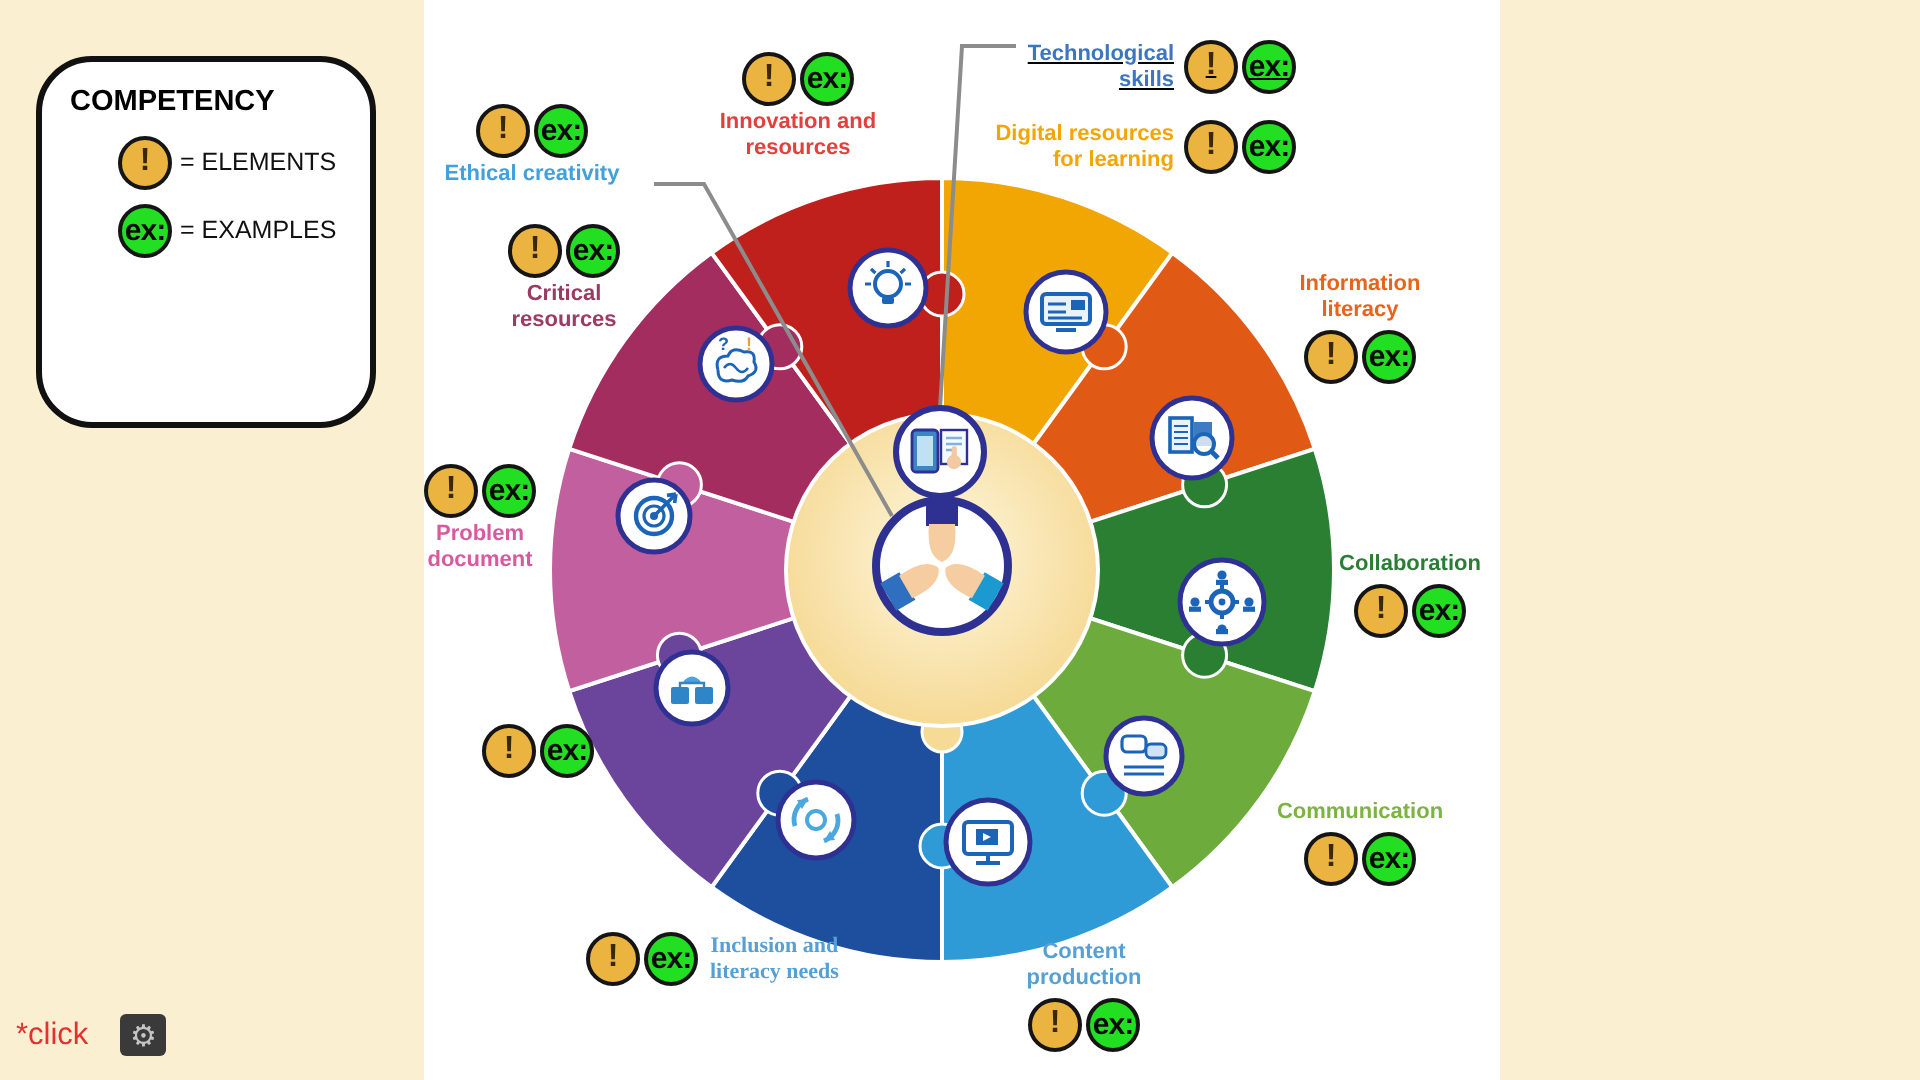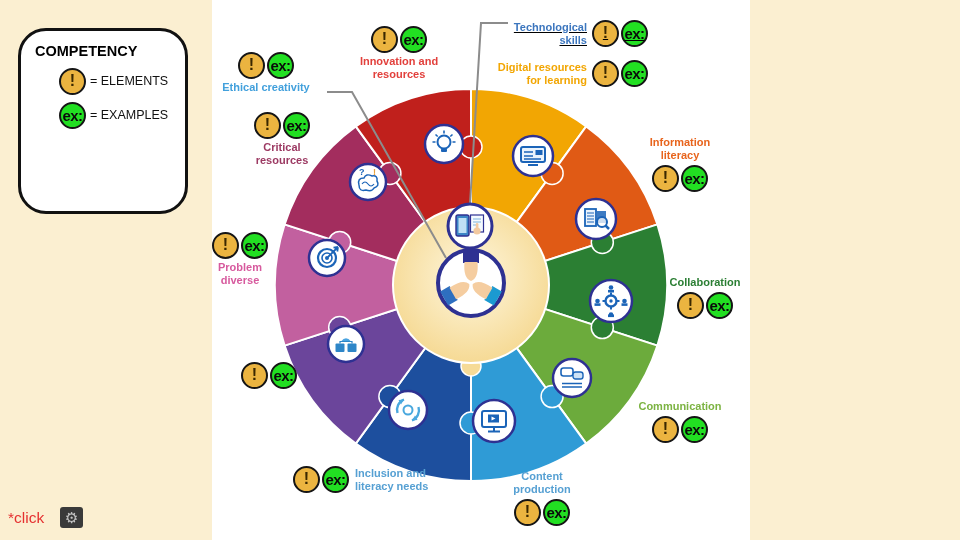--- a/index.html
+++ b/index.html
@@ -22,21 +22,21 @@
   .mk-el{background:#EBB440;color:#3A2800;font-size:16px;}
   .mk-ex{background:#22DF22;color:#0A0A0A;font-size:15px;letter-spacing:-0.5px;}
   .mk-row{display:flex;gap:2px;align-items:center;justify-content:center;}
 
   
   .dim-label{position:absolute;font-weight:bold;font-size:11px;line-height:1.18;}
   .lb-text span{display:block;}
   .v-row{display:flex;align-items:center;justify-content:flex-end;gap:5px;}
   .v-row .lb-text{text-align:right;}
   .v-row-rev{display:flex;align-items:center;gap:6px;}
-  .v-row-rev .lb-text{text-align:left;}
+  .v-row-rev .lb-text{text-align:center;font-family:Liberation Serif, serif;}
   .v-col-before{display:flex;flex-direction:column;align-items:center;gap:2px;}
   .v-col-before .lb-text{text-align:center;}
   .v-col-after{display:flex;flex-direction:column;align-items:center;gap:3px;}
   .v-col-after .lb-text{text-align:center;}
 
   .lb-tech{left:448px;top:20px;width:200px;text-decoration:underline;}
   .lb-digital{left:448px;top:60px;width:200px;}
   .lb-infolit{left:621px;top:136px;width:118px;}
   .lb-collab{left:644px;top:276px;width:122px;}
   .lb-comm{left:614px;top:400px;width:132px;}
@@ -300,21 +300,21 @@
     </div>
   </div>
 
   <div class="dim-label v-col-before lb-problem">
     <div class="mk-row">
       <span class="mk mk-el">!</span>
       <span class="mk mk-ex">ex:</span>
     </div>
     <div class="lb-text" style="color:#D75A9E;">
       <span>Problem</span>
-      <span>diverse</span>
+      <span>document</span>
     </div>
   </div>
 
   <div class="dim-label v-col-before lb-critical">
     <div class="mk-row">
       <span class="mk mk-el">!</span>
       <span class="mk mk-ex">ex:</span>
     </div>
     <div class="lb-text" style="color:#9C3A63;">
       <span>Critical</span>

